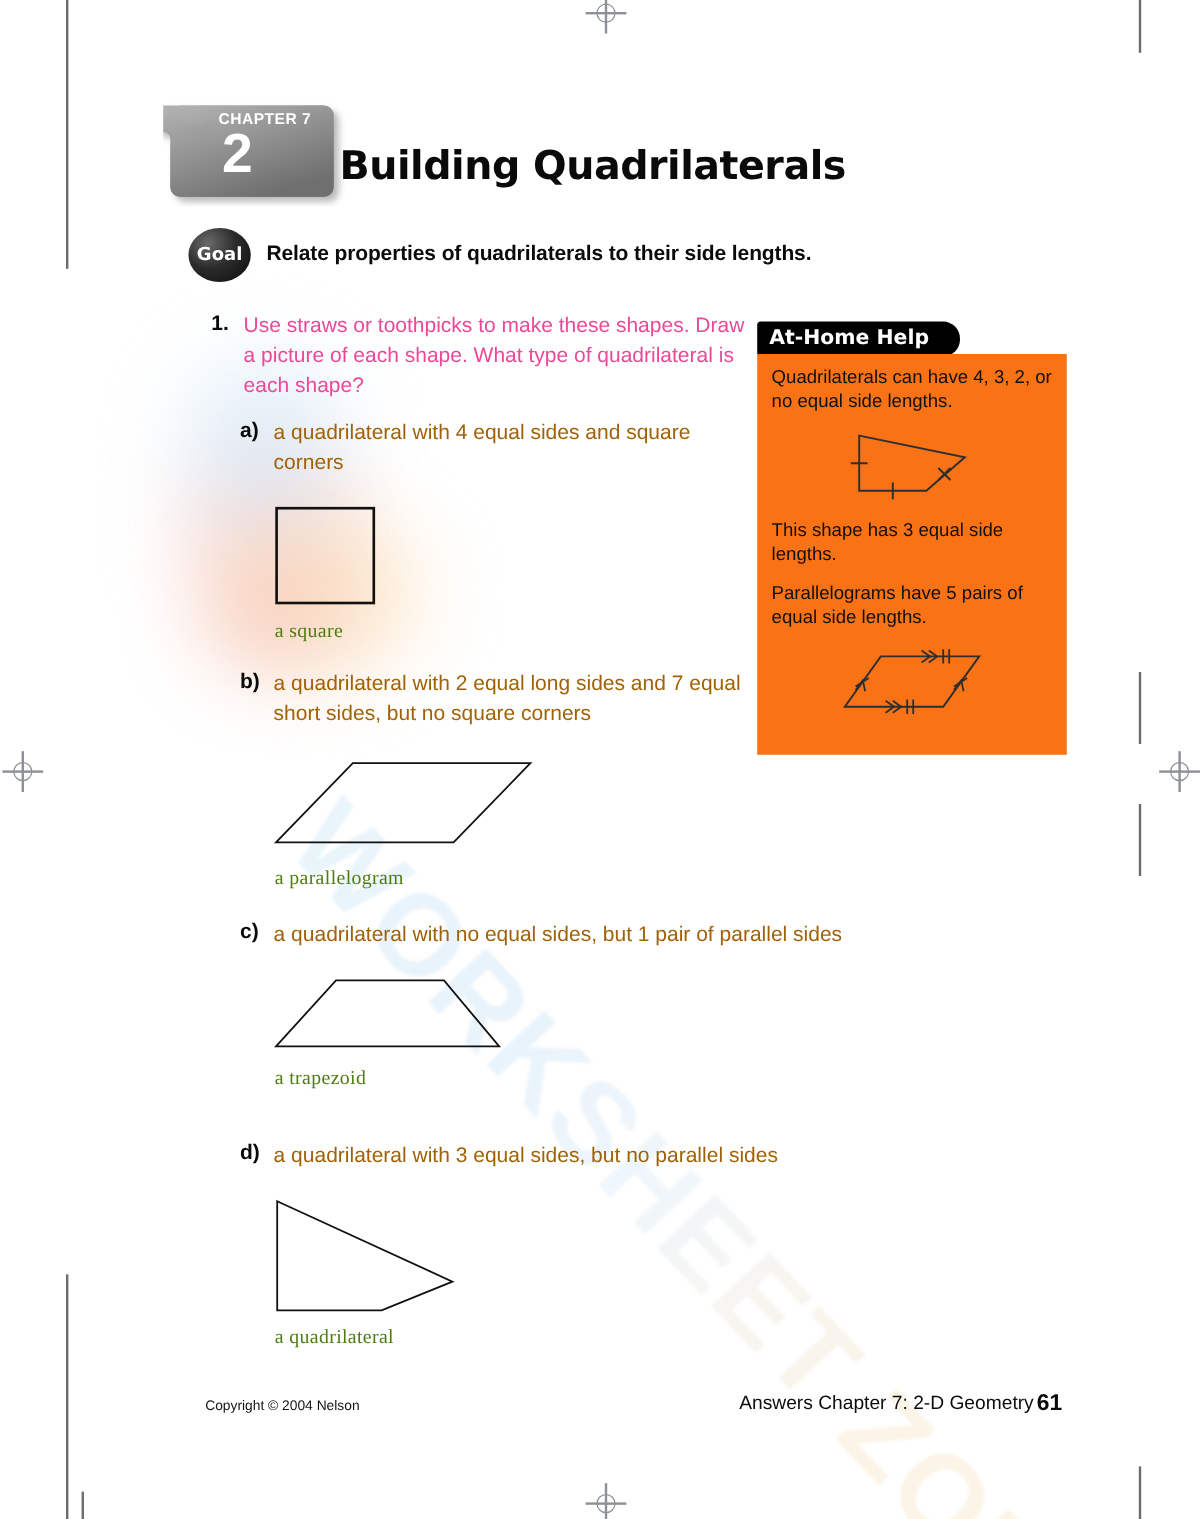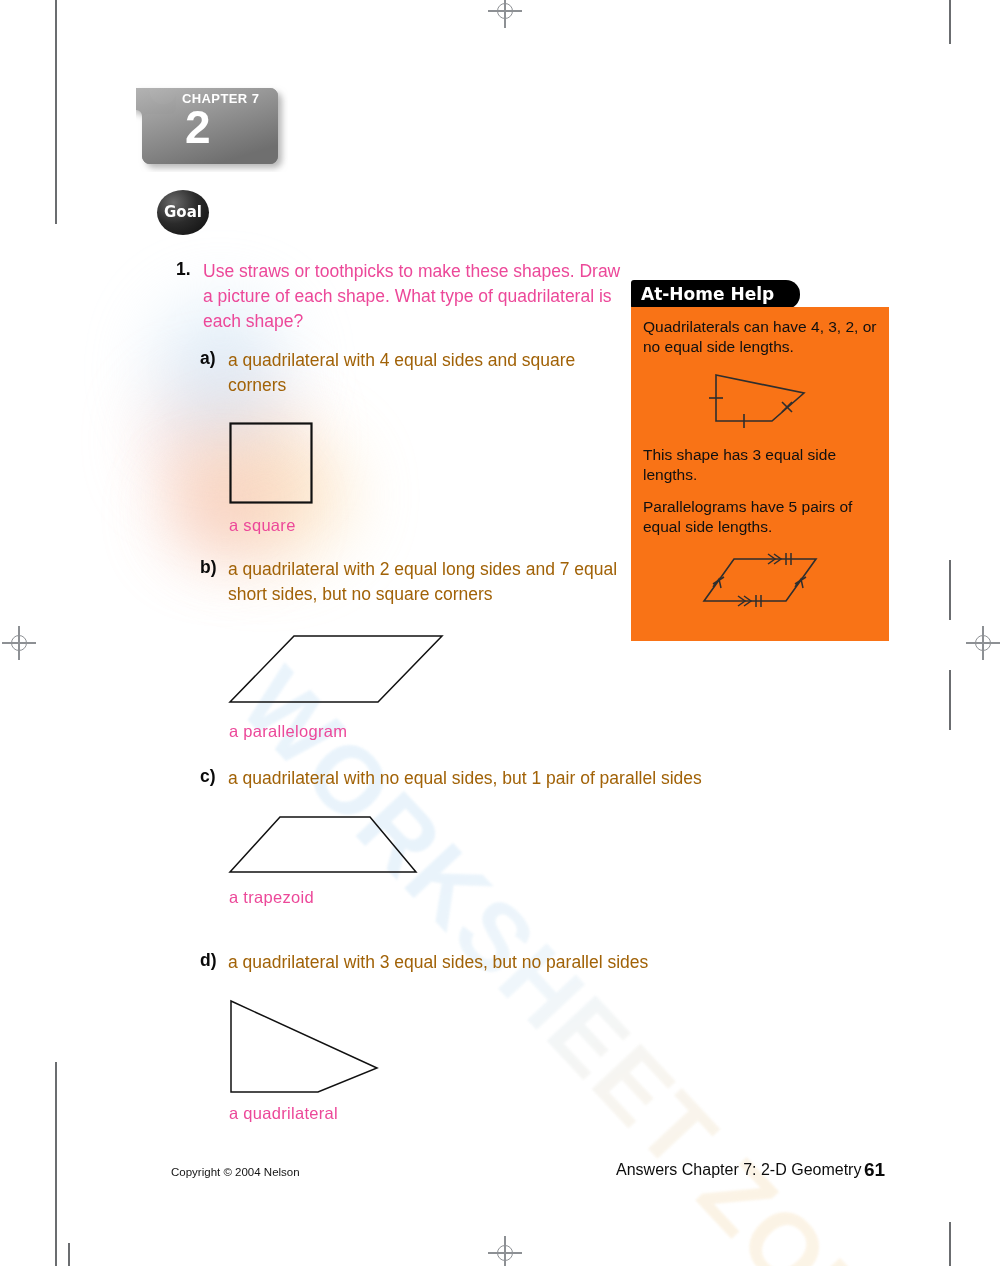--- a/index.html
+++ b/index.html
@@ -215,38 +215,38 @@
     left: 28px;
     top: 0;
     font-size: 17.5px;
     line-height: 25px;
     color: #a16207;
   }
 
   
   .answer-label {
     position: absolute;
-    font-family: Liberation Sans, sans-serif;
+    font-family: Liberation Serif, serif;
     font-size: 16.5px;
-    color: #ec4899;
+    color: #4d7c0f;
     letter-spacing: 0.3px;
     z-index: 2;
     text-align: center;
   }
 
   .shape-svg {
     position: absolute;
     z-index: 2;
   }
 
   
   .ahh {
     position: absolute;
     left: 631px;
-    top: 280px;
+    top: 268px;
     width: 258px;
     z-index: 3;
   }
   .ahh-tab {
     position: relative;
     display: inline-block;
     background: #000000;
     color: #ffffff;
     font-size: 17px;
     font-weight: 700;
@@ -370,24 +370,26 @@
         </filter>
       </defs>
       <path filter="url(#badgeShadow)" fill="url(#badgeGrad)" d="M6,6 H134 a8,8 0 0 1 8,8 V74 a8,8 0 0 1 -8,8 H14 a8,8 0 0 1 -8,-8 V34 a6,6 0 0 0 -6,-6 H-6 V12 a6,6 0 0 1 6,-6 Z
                M6,6 H40 V26 a6,6 0 0 1 -6,6 H12 a6,6 0 0 0 -6,6 Z"></path>
       <path fill="url(#badgeGrad)" d="M14,6 H134 a8,8 0 0 1 8,8 V74 a8,8 0 0 1 -8,8 H14 a8,8 0 0 1 -8,-8 V38 a6,6 0 0 1 6,-6 H34 a6,6 0 0 0 6,-6 V12 a6,6 0 0 1 -26,-6 Z"></path>
     </svg>
     <div class="badge-label">CHAPTER 7</div>
     <div class="badge-num">2</div>
   </div>
 
+  <div class="page-title">Building Quadrilaterals</div>
 
   <div class="goal-badge">
     <span>Goal</span>
   </div>
+  <div class="goal-text">Relate properties of quadrilaterals to their side lengths.</div>
 
   <div class="q-num">1.</div>
   <div class="q-body">Use straws or toothpicks to make these shapes. Draw a picture of each shape. What type of quadrilateral is each shape?</div>
 
   <div class="part" style="left:200px; top:348px; width:400px;">
     <div class="part-letter">a)</div>
     <div class="part-text">a quadrilateral with 4 equal sides and square corners</div>
   </div>
   <svg class="shape-svg" style="left:228px; top:421px;" width="90" height="88" viewBox="0 0 90 88">
     <rect x="2.5" y="2.5" width="81" height="79" fill="none" stroke="#111" stroke-width="2.2"></rect>

